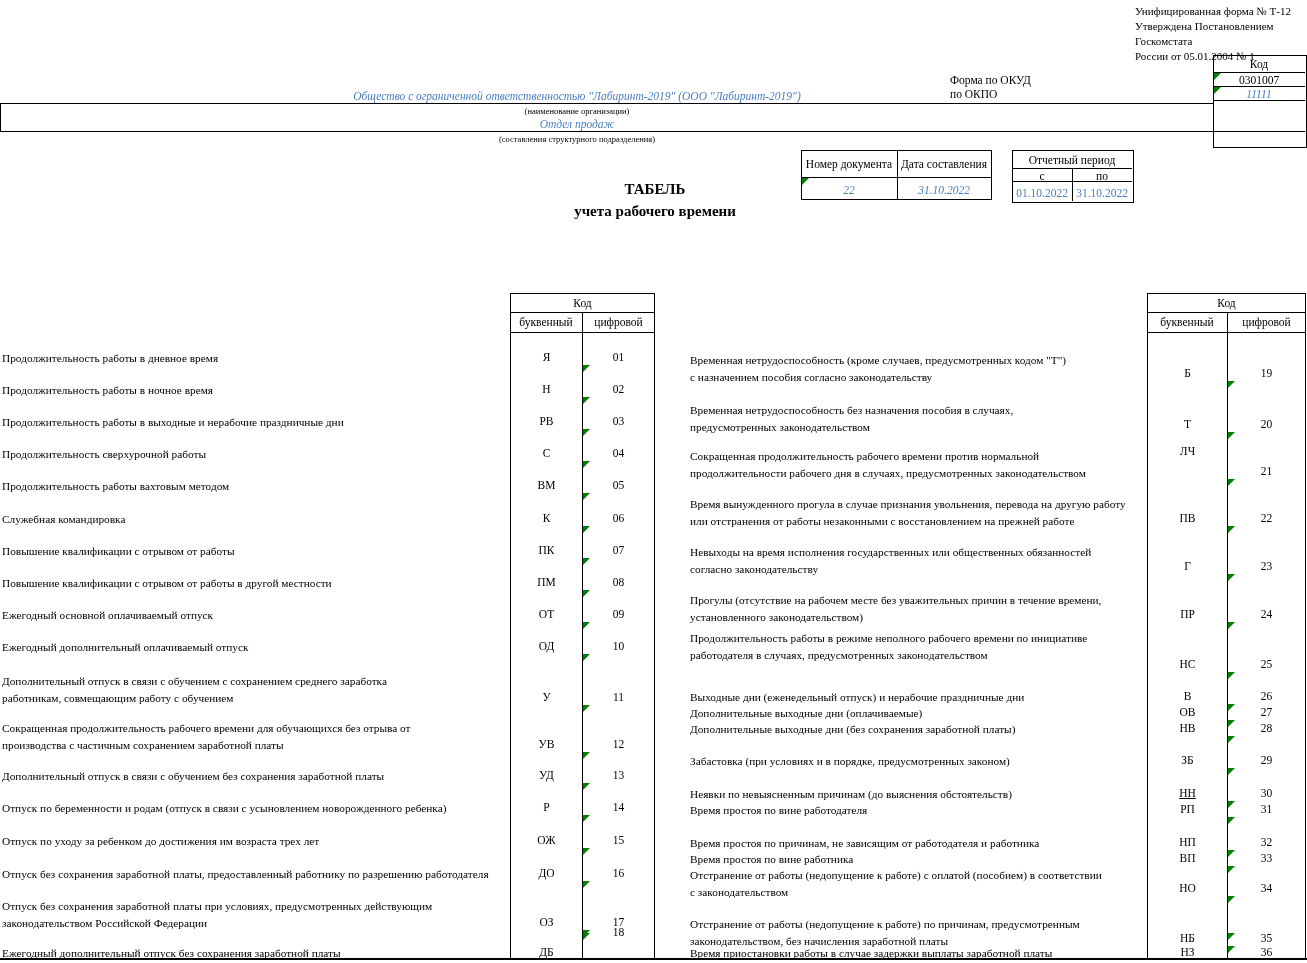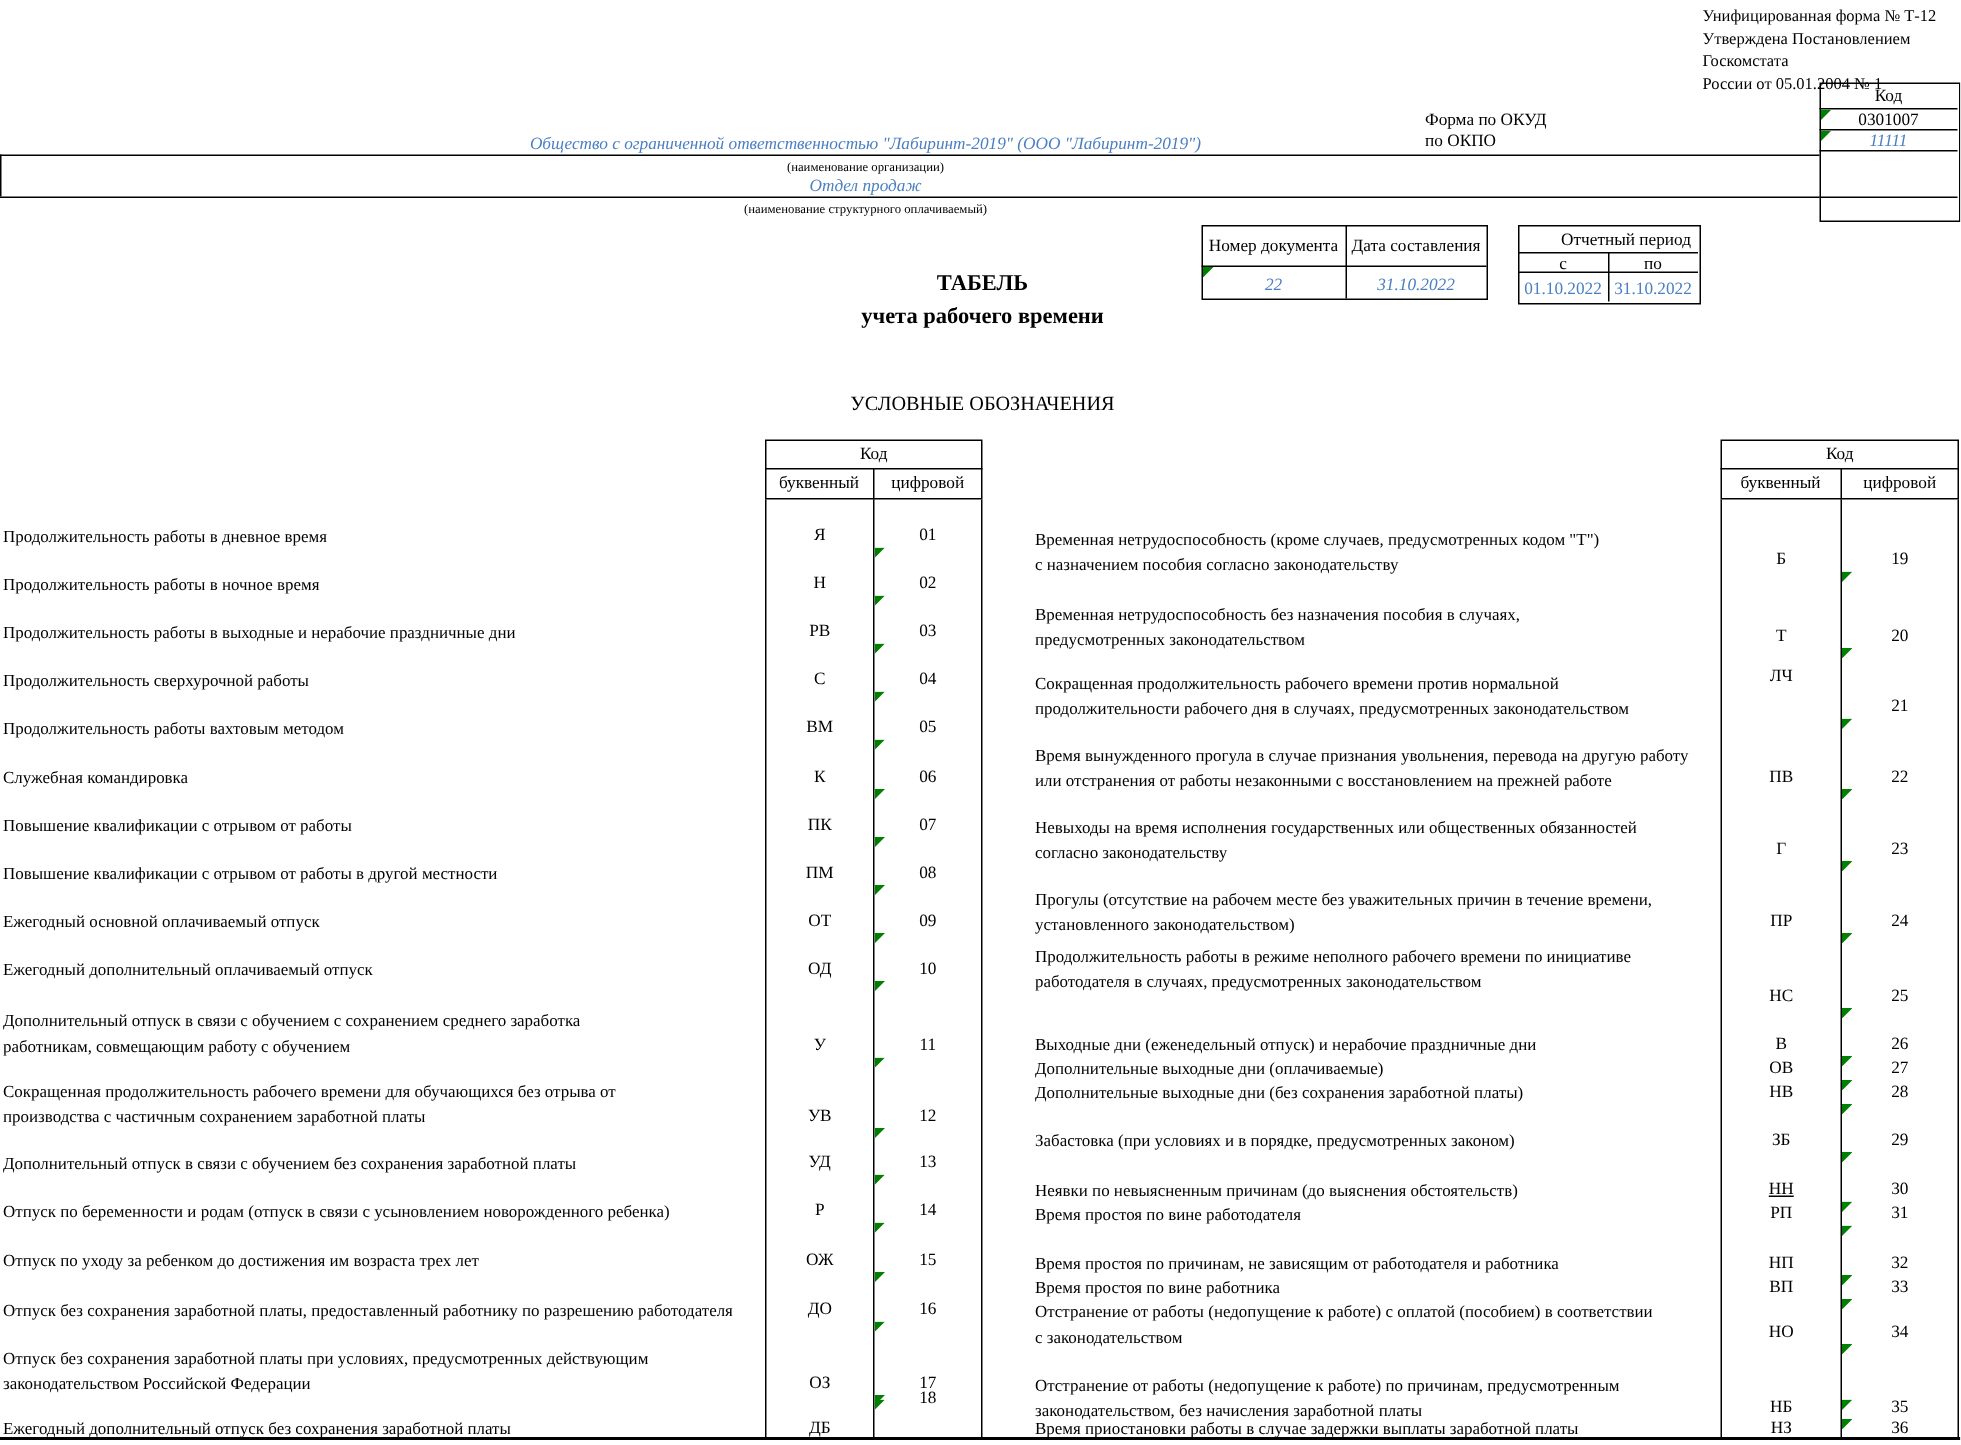--- a/index.html
+++ b/index.html
@@ -45,44 +45,43 @@
   <div class="abs tri" style="left:1214px;top:87px;"></div>
   <div class="abs t11 rt" style="left:950px;top:73px;width:260px;">Форма по ОКУД</div>
   <div class="abs t11 rt" style="left:950px;top:87px;width:260px;">по ОКПО</div>
 
   <div class="abs t11 ctr val" style="left:0;top:89px;width:1154px;">Общество с ограниченной ответственностью "Лабиринт-2019" (ООО "Лабиринт-2019")</div>
   <div class="abs hl" style="left:0;top:103px;width:1213px;"></div>
   <div class="abs vl" style="left:0;top:103px;height:28px;"></div>
   <div class="abs cap ctr" style="left:0;top:106px;width:1154px;">(наименование организации)</div>
   <div class="abs t11 ctr val" style="left:0;top:117px;width:1154px;">Отдел продаж</div>
   <div class="abs hl" style="left:0;top:131px;width:1213px;"></div>
-  <div class="abs cap ctr" style="left:0;top:134px;width:1154px;">(наименование структурного оплачиваемый)</div>
+  <div class="abs cap ctr" style="left:0;top:134px;width:1154px;">(составления структурного подразделения)</div>
 
   <div class="abs box" style="left:801px;top:150px;width:189px;height:48px;"></div>
   <div class="abs vl" style="left:897px;top:150px;height:49px;"></div>
   <div class="abs hl" style="left:801px;top:177px;width:190px;"></div>
   <div class="abs t11 ctr" style="left:801px;top:157px;width:96px;">Номер документа</div>
   <div class="abs t11 ctr" style="left:897px;top:157px;width:94px;">Дата составления</div>
   <div class="abs t11 ctr val" style="left:801px;top:183px;width:96px;">22</div>
   <div class="abs t11 ctr val" style="left:897px;top:183px;width:94px;">31.10.2022</div>
   <div class="abs tri" style="left:802px;top:178px;"></div>
 
   <div class="abs box" style="left:1012px;top:150px;width:120px;height:51px;"></div>
   <div class="abs hl" style="left:1012px;top:168px;width:120px;"></div>
   <div class="abs hl" style="left:1012px;top:181px;width:120px;"></div>
   <div class="abs vl" style="left:1072px;top:168px;height:33px;"></div>
-  <div class="abs t11 ctr" style="left:1012px;top:153px;width:120px;padding-left:12px;">Отчетный период</div>
+  <div class="abs t11 ctr" style="left:1012px;top:153px;width:120px;">Отчетный период</div>
   <div class="abs t11 ctr" style="left:1012px;top:169px;width:60px;">с</div>
   <div class="abs t11 ctr" style="left:1072px;top:169px;width:60px;">по</div>
   <div class="abs t11 ctr valu" style="left:1012px;top:186px;width:60px;">01.10.2022</div>
   <div class="abs t11 ctr valu" style="left:1072px;top:186px;width:60px;">31.10.2022</div>
 
   <div class="abs b15 ctr" style="left:350px;top:181px;width:610px;">ТАБЕЛЬ</div>
   <div class="abs b15 ctr" style="left:350px;top:203px;width:610px;">учета рабочего времени</div>
-  <div class="abs t13 ctr" style="left:350px;top:261px;width:610px;">УСЛОВНЫЕ ОБОЗНАЧЕНИЯ</div>
 
   <div class="abs box" style="left:510px;top:293px;width:143px;height:38px;"></div>
   <div class="abs hl" style="left:510px;top:312px;width:145px;"></div>
   <div class="abs vl" style="left:582px;top:312px;height:21px;"></div>
   <div class="abs t11 ctr" style="left:510px;top:296px;width:145px;">Код</div>
   <div class="abs t11 ctr" style="left:510px;top:315px;width:72px;">буквенный</div>
   <div class="abs t11 ctr" style="left:582px;top:315px;width:73px;">цифровой</div>
 
   <div class="abs box" style="left:1147px;top:293px;width:157px;height:38px;"></div>
   <div class="abs hl" style="left:1147px;top:312px;width:159px;"></div>

